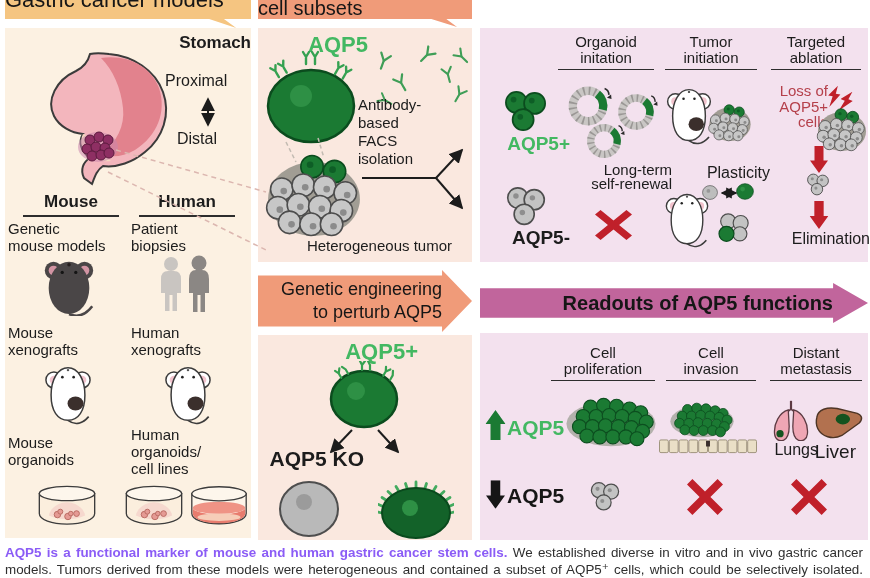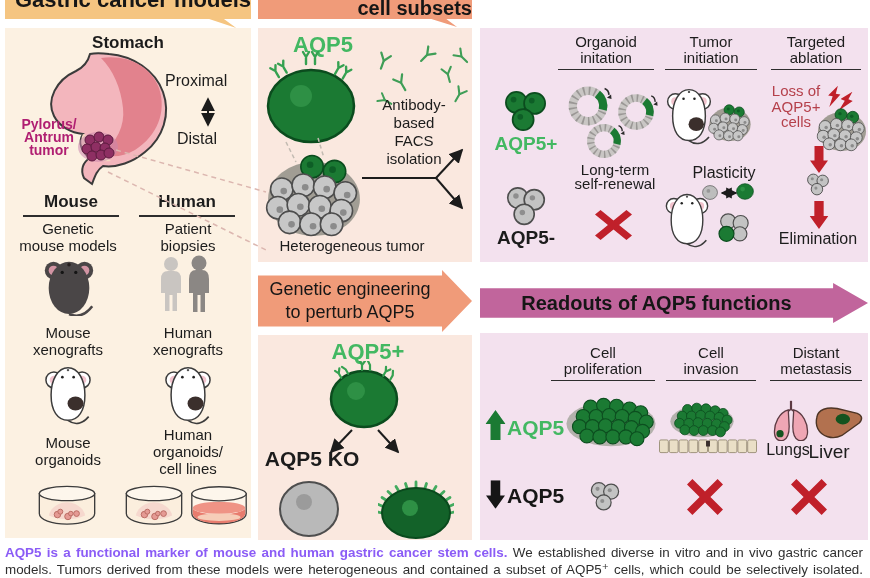--- a/index.html
+++ b/index.html
@@ -1,24 +1,24 @@
 <!DOCTYPE html>
 <html><head>
 <meta charset="utf-8">
 <style>
   html,body{margin:0;padding:0}
   .fig{position:relative;width:870px;height:578px;background:#fff;overflow:hidden;
        font-family:"Liberation Sans","DejaVu Sans",sans-serif;color:#1c1c1c}
   .a{position:absolute}
   .pre{white-space:pre-line}
-  .ctr{text-align:center}
-  .banner{overflow:hidden;font-weight:bold;text-align:right;color:#161616}
+  .ctr{text-align:right}
+  .banner{overflow:hidden;font-weight:normal;text-align:left;color:#161616}
   .panel{}
   .uh{font-weight:bold;font-size:17px;text-align:center;border-bottom:2px solid #2d2d2d;padding-bottom:3px}
-  .lbl{font-size:15px;line-height:17px;text-align:center;white-space:pre-line}
+  .lbl{font-size:15px;line-height:17px;white-space:pre-line}
   .colhead{font-size:15px;line-height:16px;text-align:center;white-space:pre-line;
            border-bottom:1.5px solid #2d2d2d;padding-bottom:3px;font-weight:normal}
   .gtxt{color:#43b862;font-weight:bold}
   .caption{font-size:13.4px;line-height:17px;color:#2f2f2f;text-align:justify;overflow:hidden}
   .caption b{color:#8b5cf6}
   svg{display:block}
 </style>
 </head>
 <body>
 
@@ -264,23 +264,20 @@
           <circle cx="53" cy="97" r="5"></circle>
           <circle cx="62" cy="98" r="5"></circle>
         <circle cx="49" cy="106" r="5"></circle>
           <circle cx="58" cy="105" r="5"></circle>
           <circle cx="66" cy="103" r="5"></circle>
       </g>
     </svg>
 
     <div class="a" style="left:160px;top:44px;width:80px;font-size:16px">Proximal</div>
     <div class="a" style="left:172px;top:102px;width:70px;font-size:16px">Distal</div>
-    <div class="a pre ctr" style="left:2px;top:90px;width:84px;font-size:14px;line-height:13px;font-weight:bold;color:#b01f72">Pylorus/
-Antrum
-tumor</div>
 
     <div class="a uh" style="left:18px;top:164px;width:96px">Mouse</div>
     <div class="a uh" style="left:134px;top:164px;width:96px">Human</div>
 
     <div class="a lbl" style="left:3px;top:192px;width:120px">Genetic
 mouse models</div>
     <div class="a lbl" style="left:126px;top:192px;width:114px">Patient
 biopsies</div>
 
     <svg class="a" style="left:33px;top:228px" width="62" height="60" viewBox="0 0 64 62">

